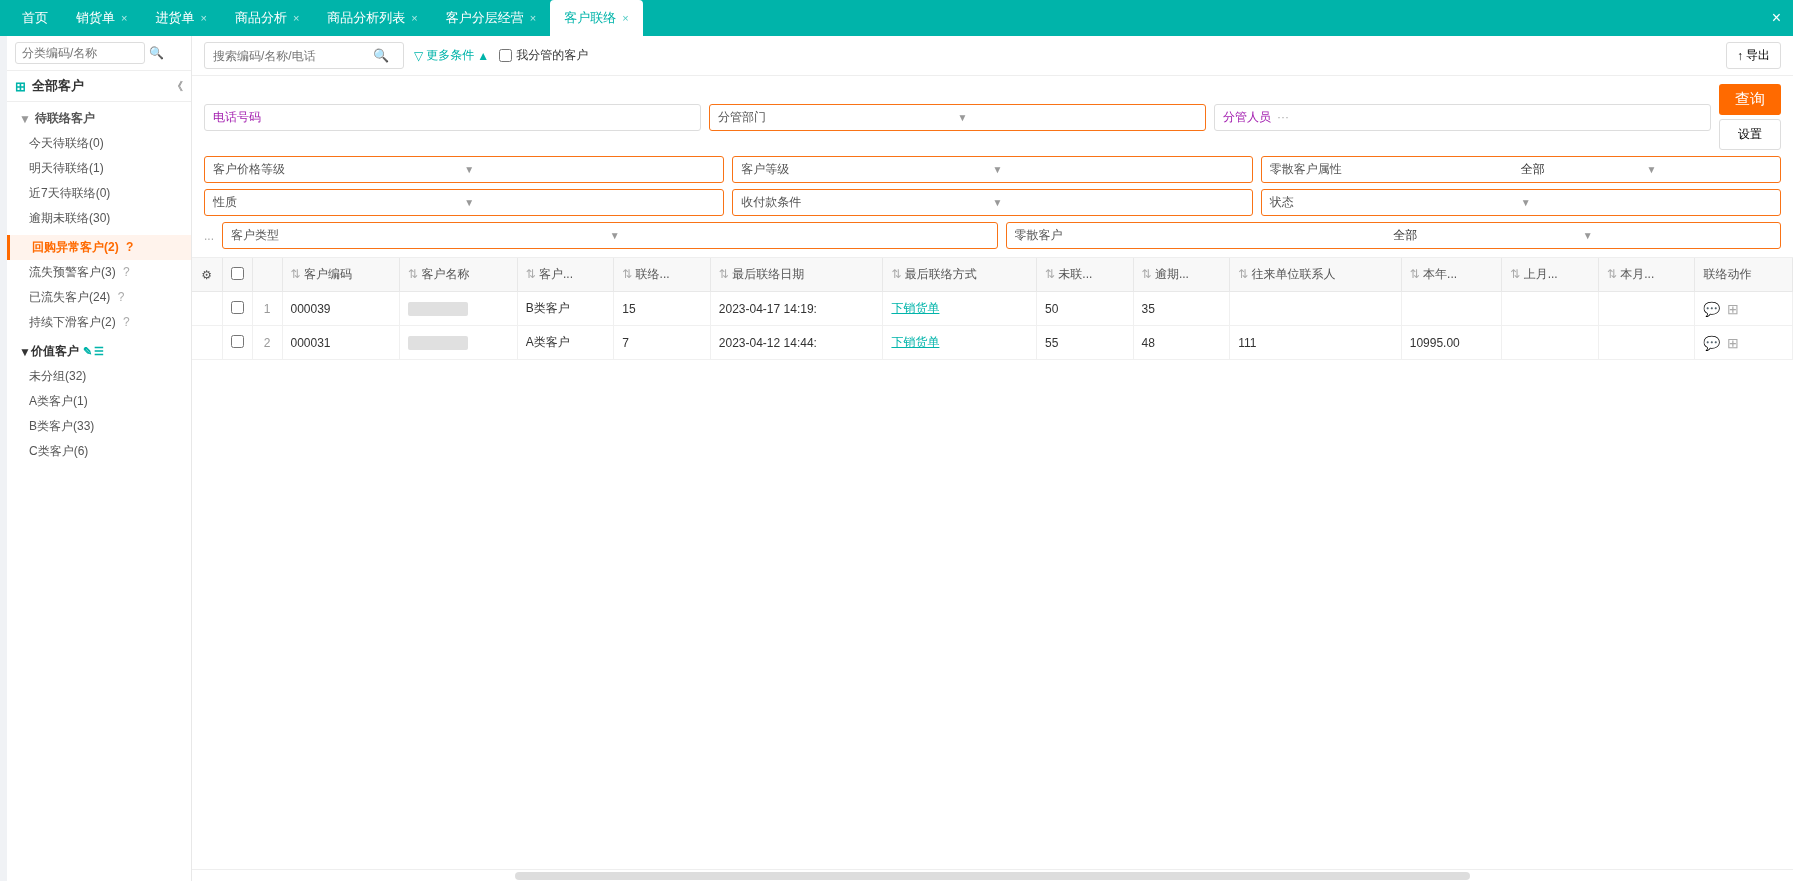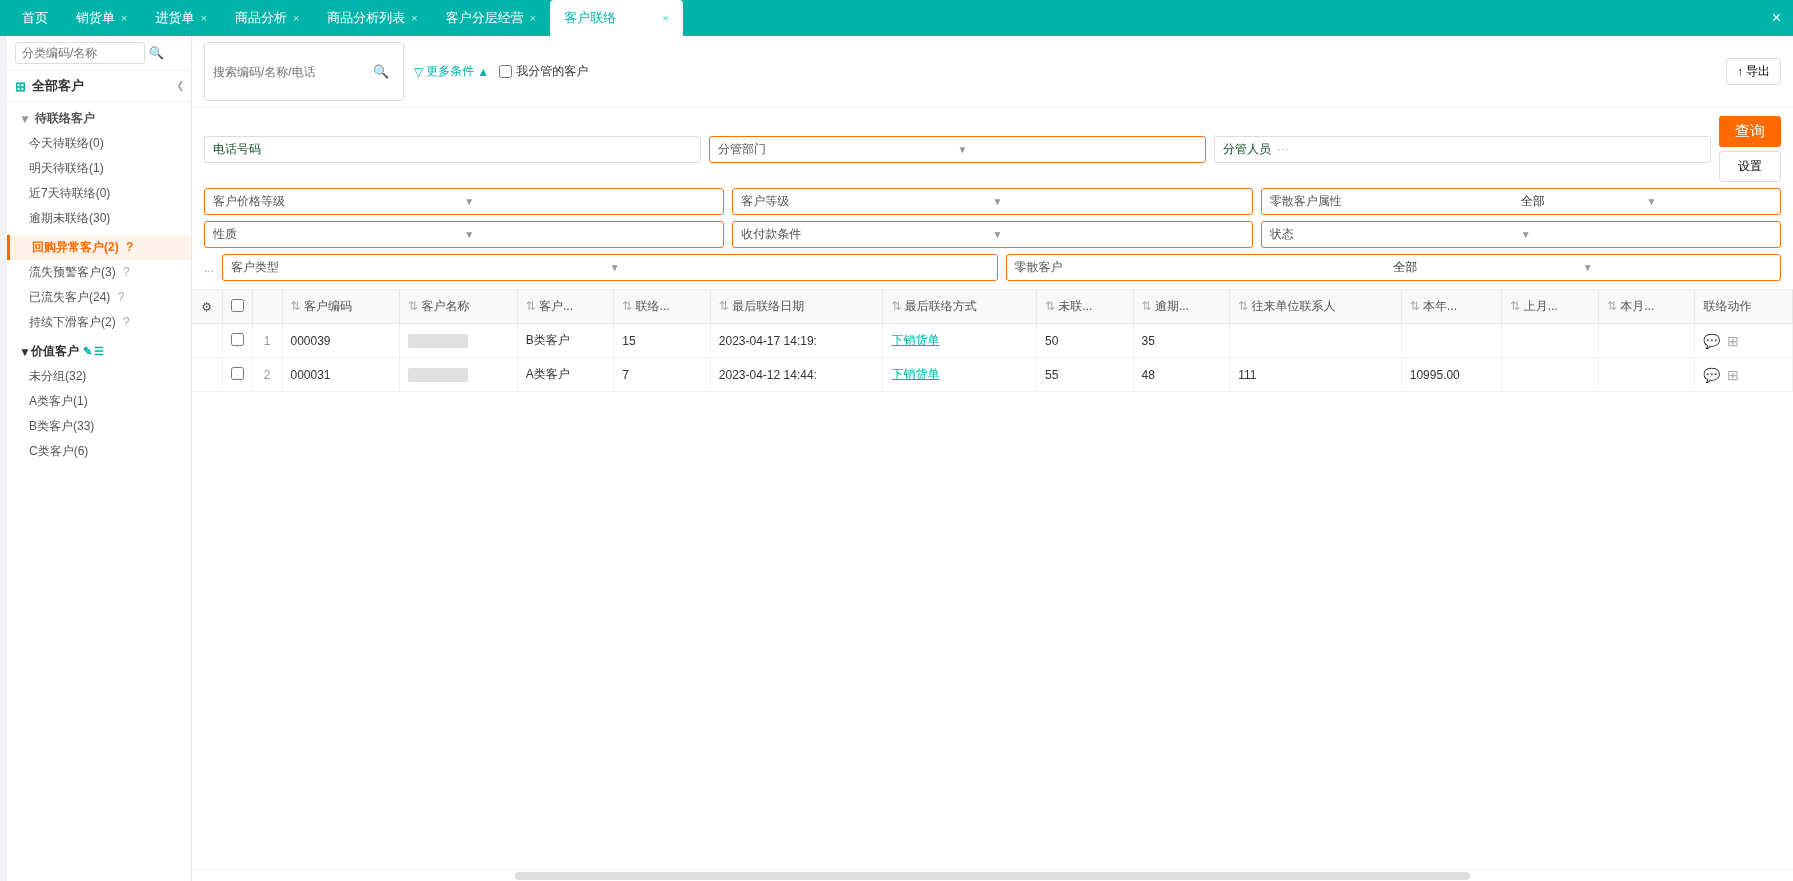--- a/index.html
+++ b/index.html
@@ -8,21 +8,21 @@
     
     .top-nav {
       display: flex; align-items: center; background: #00b4aa; height: 36px; padding: 0 8px;
       position: relative;
     }
     .top-nav .nav-item {
       color: #fff; padding: 0 14px; height: 36px; display: flex; align-items: center; cursor: pointer;
       font-size: 13px; white-space: nowrap; position: relative;
     }
     .top-nav .nav-item.active {
-      background: #fff; color: #00b4aa; border-radius: 4px 4px 0 0; gap: 40px;
+      background: #fff; color: #00b4aa; border-radius: 4px 4px 0 0;
     }
     .top-nav .nav-item .close-x {
       margin-left: 6px; font-size: 11px; opacity: 0.7;
     }
     .top-nav .nav-close-all {
       position: absolute; right: 12px; color: #fff; cursor: pointer; font-size: 16px;
     }
 
     
     .main-layout { display: flex; height: calc(100vh - 36px); margin-left: 7px; }
@@ -77,21 +77,21 @@
     
     .content-area { flex: 1; display: flex; flex-direction: column; overflow: hidden; background: #f5f5f5; }
 
     
     .filter-bar {
       background: #fff; padding: 6px 12px; display: flex; align-items: center;
       border-bottom: 1px solid #eee; gap: 10px; flex-wrap: wrap;
     }
     .filter-search {
       display: flex; align-items: center; border: 1px solid #ddd; border-radius: 3px;
-      padding: 21px 8px; background: #fff; width: 200px;
+      padding: 5px 8px; background: #fff; width: 200px;
     }
     .filter-search input { border: none; outline: none; font-size: 12px; width: 160px; }
     .filter-search .s-icon { color: #999; font-size: 13px; }
     .filter-more {
       display: flex; align-items: center; color: #00b4aa; cursor: pointer; font-size: 12px; gap: 3px;
     }
     .filter-checkbox { display: flex; align-items: center; gap: 4px; font-size: 12px; cursor: pointer; }
     .filter-checkbox input { cursor: pointer; }
     .export-btn {
       margin-left: auto; background: #fff; border: 1px solid #ddd; border-radius: 3px;
@@ -104,21 +104,21 @@
     }
     .adv-filter-row {
       display: flex; align-items: center; gap: 8px; margin-bottom: 6px;
     }
     .adv-filter-row:last-child { margin-bottom: 0; }
     .filter-field {
       display: flex; align-items: center; flex: 1; border: 1px solid #ddd; border-radius: 3px;
       padding: 4px 8px; background: #fff; min-width: 180px;
     }
     .filter-field input { border: none; outline: none; font-size: 12px; flex: 1; }
-    .filter-field-label { color: #14532d; font-size: 12px; margin-right: 6px; white-space: nowrap; }
+    .filter-field-label { color: #a21caf; font-size: 12px; margin-right: 6px; white-space: nowrap; }
     .filter-select {
       display: flex; align-items: center; border: 1px solid #f97316; border-radius: 3px;
       padding: 4px 8px; background: #fff; flex: 1; min-width: 160px; cursor: pointer;
     }
     .filter-select span { flex: 1; font-size: 12px; color: #555; }
     .filter-select .dropdown-icon { color: #999; font-size: 10px; }
 
     .btn-query {
       background: #ff6a00; color: #fff; border: none; border-radius: 3px;
       padding: 6px 16px; font-size: 15px; cursor: pointer; white-space: nowrap;

